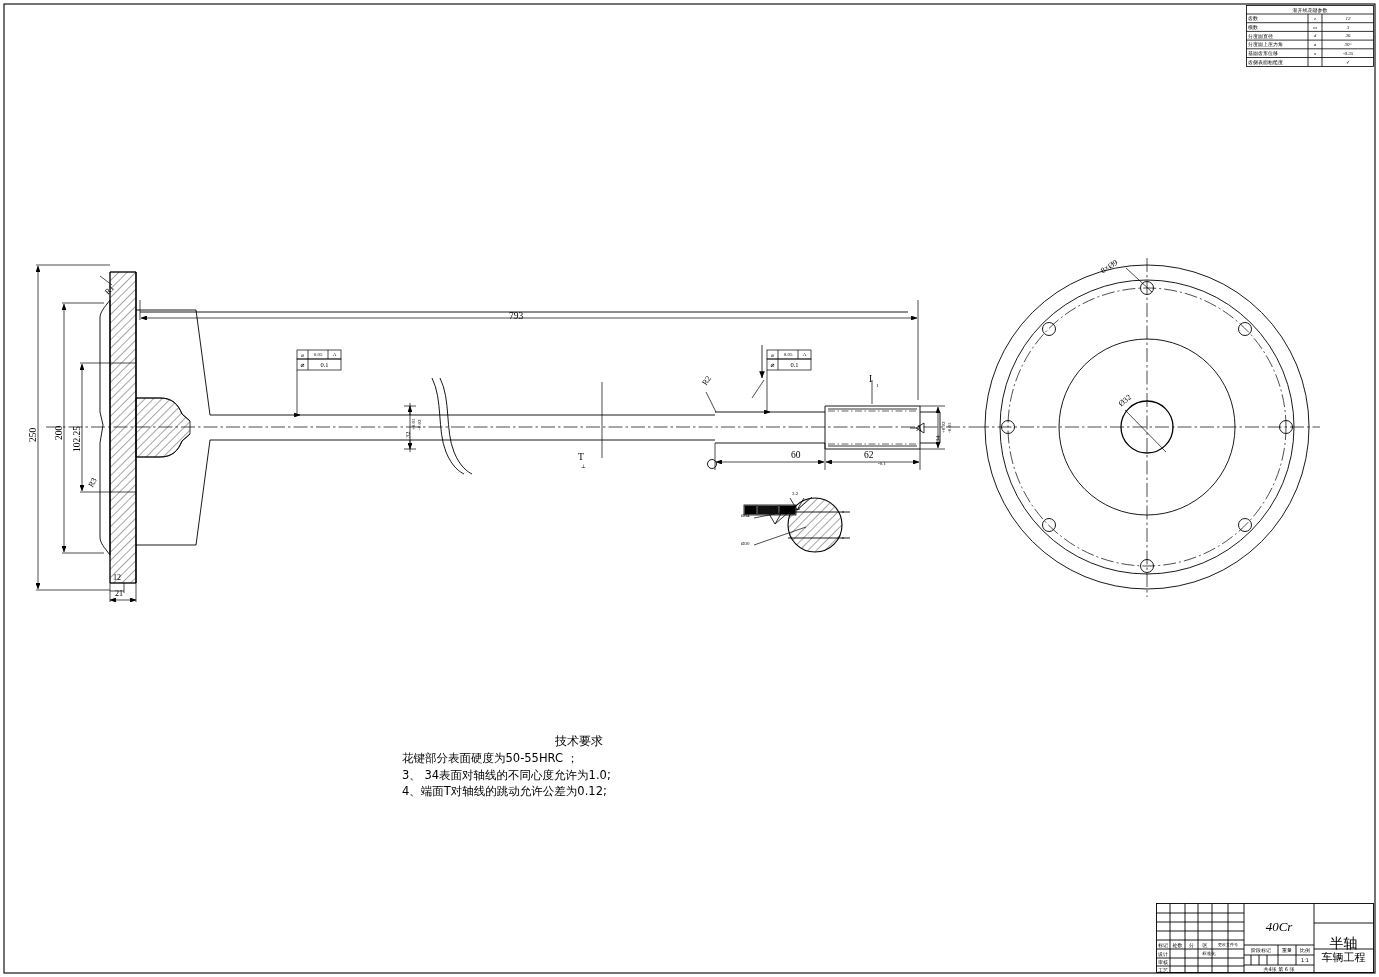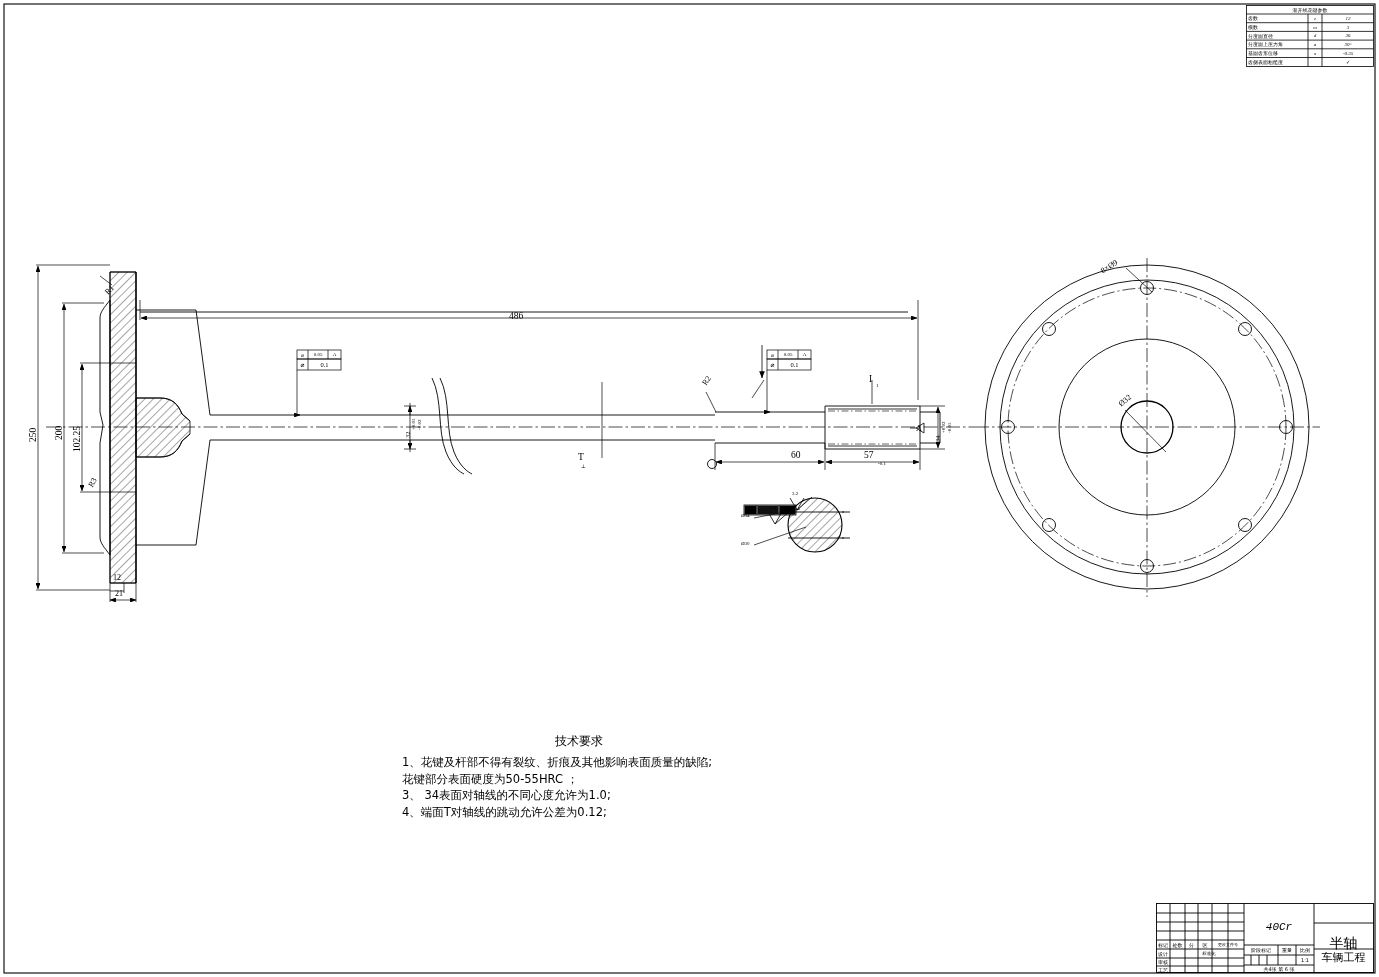--- a/index.html
+++ b/index.html
@@ -258,35 +258,35 @@
       <path d="M975,427 L1320,427"></path>
       <path d="M1147,258 L1147,597"></path>
     </g>
 
     <g stroke="#000" fill="none" stroke-width="0.7">
       <path d="M1126,268 L1152,292"></path>
       <path d="M1125,410 L1166,452"></path>
     </g>
   </svg>
 
-  <div class="txt md" style="left:509px;top:311px;">486</div>
+  <div class="txt md" style="left:509px;top:311px;">793</div>
 
   <div class="txt md rot90" style="left:28px;top:442px;">250</div>
   <div class="txt md rot90" style="left:54px;top:440px;">200</div>
   <div class="txt md rot90" style="left:72px;top:452px;">102.25</div>
 
   <div class="txt sm" style="left:113px;top:573px;">12</div>
   <div class="txt sm" style="left:115px;top:589px;">21</div>
 
   <div class="txt xs rot90" style="left:404px;top:438px;">32</div>
   <div class="txt tiny rot90" style="left:411px;top:430px;">+0.05
 -0.02</div>
 
   <div class="txt md" style="left:791px;top:450px;">60</div>
-  <div class="txt md" style="left:864px;top:450px;">57</div>
+  <div class="txt md" style="left:864px;top:450px;">62</div>
   <div class="txt tiny" style="left:878px;top:461px;">-0.1</div>
 
   <div class="txt xs rot90" style="left:934px;top:442px;">34</div>
   <div class="txt tiny rot90" style="left:941px;top:433px;">+0.02
 -0.05</div>
 
   <div class="txt sm rot90" style="left:103px;top:290px;transform:rotate(-45deg);transform-origin:0 0;">R1</div>
   <div class="txt sm" style="left:88px;top:478px;transform:rotate(-60deg);">R3</div>
   <div class="txt sm" style="left:702px;top:376px;transform:rotate(-55deg);">R2</div>
 
@@ -353,21 +353,20 @@
     <div class="tblcell tiny cn" style="left:2px;top:43.8px;width:60px;height:8.7px;justify-content:flex-start;">基圆齿形位移</div>
     <div class="tblcell tiny italic" style="left:62px;top:43.8px;width:14px;height:8.7px;">x</div>
     <div class="tblcell tiny italic" style="left:76px;top:43.8px;width:52px;height:8.7px;">-0.35</div>
 
     <div class="tblcell tiny cn" style="left:2px;top:52.5px;width:60px;height:9px;justify-content:flex-start;">齿侧表面粗糙度</div>
     <div class="tblcell tiny" style="left:76px;top:52.5px;width:52px;height:9px;">✓</div>
   </div>
 
   <div style="position:absolute;left:402px;top:733px;width:420px;">
     <div class="cn" style="font-size:12px;text-align:center;width:250px;margin-left:52px;">技术要求</div>
-    <div class="cn" style="font-size:11.5px;line-height:16.5px;margin-top:4px;">1、花键及杆部不得有裂纹、折痕及其他影响表面质量的缺陷;</div>
     <div class="cn" style="font-size:11.5px;line-height:16.5px;">花键部分表面硬度为50-55HRC ；</div>
     <div class="cn" style="font-size:11.5px;line-height:16.5px;">3、  34表面对轴线的不同心度允许为1.0;</div>
     <div class="cn" style="font-size:11.5px;line-height:16.5px;">4、端面T对轴线的跳动允许公差为0.12;</div>
   </div>
 
   <div id="titleBlock" style="position:absolute;left:1156px;top:903px;width:218px;height:70px;">
     <svg class="layer" style="width:218px;height:70px;left:0;top:0;" viewBox="0 0 218 70">
       <g stroke="#000" fill="none" stroke-width="0.9">
         <rect x="0.5" y="0.5" width="217" height="69"></rect>
 
@@ -407,21 +406,21 @@
     <div class="tblcell tiny cn" style="left:29px;top:37px;width:13px;height:9px;">分</div>
     <div class="tblcell tiny cn" style="left:42px;top:37px;width:14px;height:9px;">区</div>
     <div class="tblcell tiny cn" style="left:56px;top:37px;width:32px;height:9px;font-size:4px;">更改文件号</div>
 
     <div class="tblcell tiny cn" style="left:0;top:46px;width:14px;height:9px;">设计</div>
     <div class="tblcell tiny cn" style="left:42px;top:46px;width:22px;height:9px;font-size:4.5px;">标准化</div>
 
     <div class="tblcell tiny cn" style="left:0;top:55px;width:14px;height:8px;">审核</div>
     <div class="tblcell tiny cn" style="left:0;top:63px;width:14px;height:7px;">工艺</div>
 
-    <div class="tblcell cn" style="left:88px;top:8px;width:70px;height:32px;font-size:11px;font-style:italic;font-family:Liberation Mono, monospace;">40Cr</div>
+    <div class="tblcell cn" style="left:88px;top:8px;width:70px;height:32px;font-size:13px;font-style:italic;font-family:Liberation Serif, serif;">40Cr</div>
 
     <div class="tblcell tiny cn" style="left:88px;top:42px;width:34px;height:10px;">阶段标记</div>
     <div class="tblcell tiny cn" style="left:122px;top:42px;width:18px;height:10px;">重量</div>
     <div class="tblcell tiny cn" style="left:140px;top:42px;width:18px;height:10px;">比例</div>
     <div class="tblcell tiny cn" style="left:140px;top:52px;width:18px;height:10px;">1:1</div>
     <div class="tblcell tiny cn" style="left:88px;top:62px;width:70px;height:8px;">共4张   第 6 张</div>
 
     <div class="tblcell cn" style="left:158px;top:20px;width:59px;height:42px;font-size:14px;">半轴</div>
     <div class="tblcell cn" style="left:158px;top:46px;width:59px;height:16px;font-size:11px;">车辆工程</div>
   </div>

